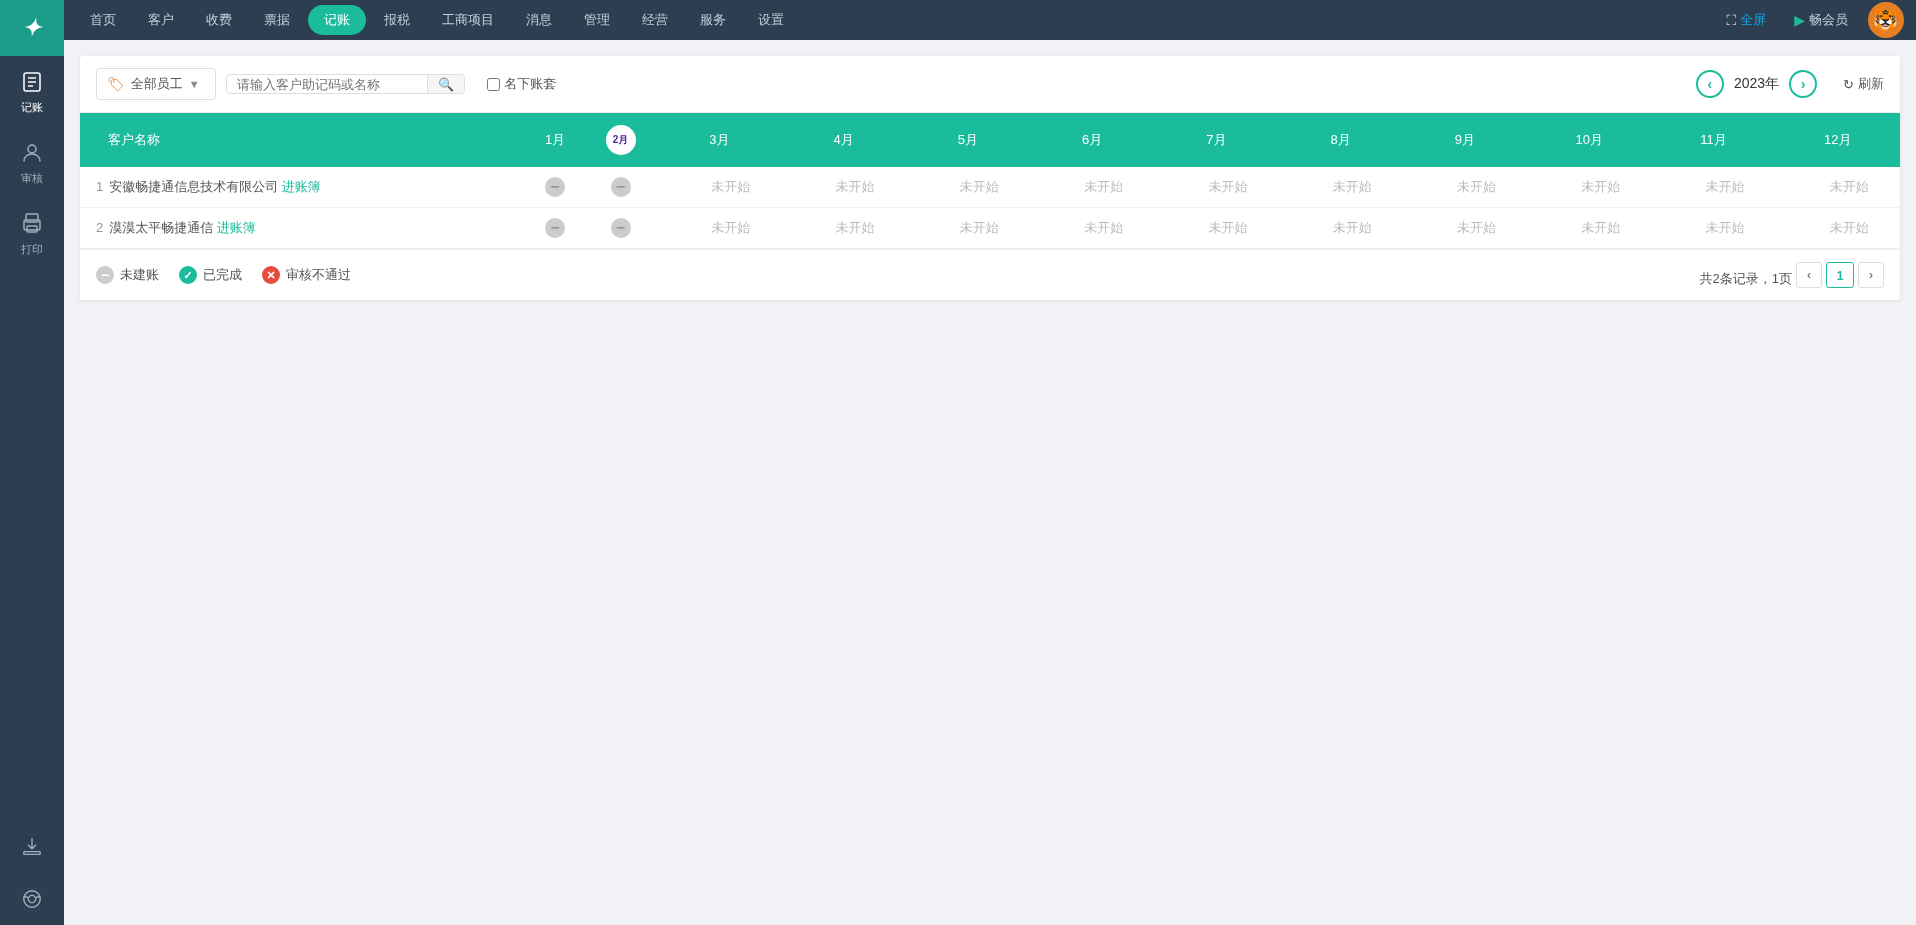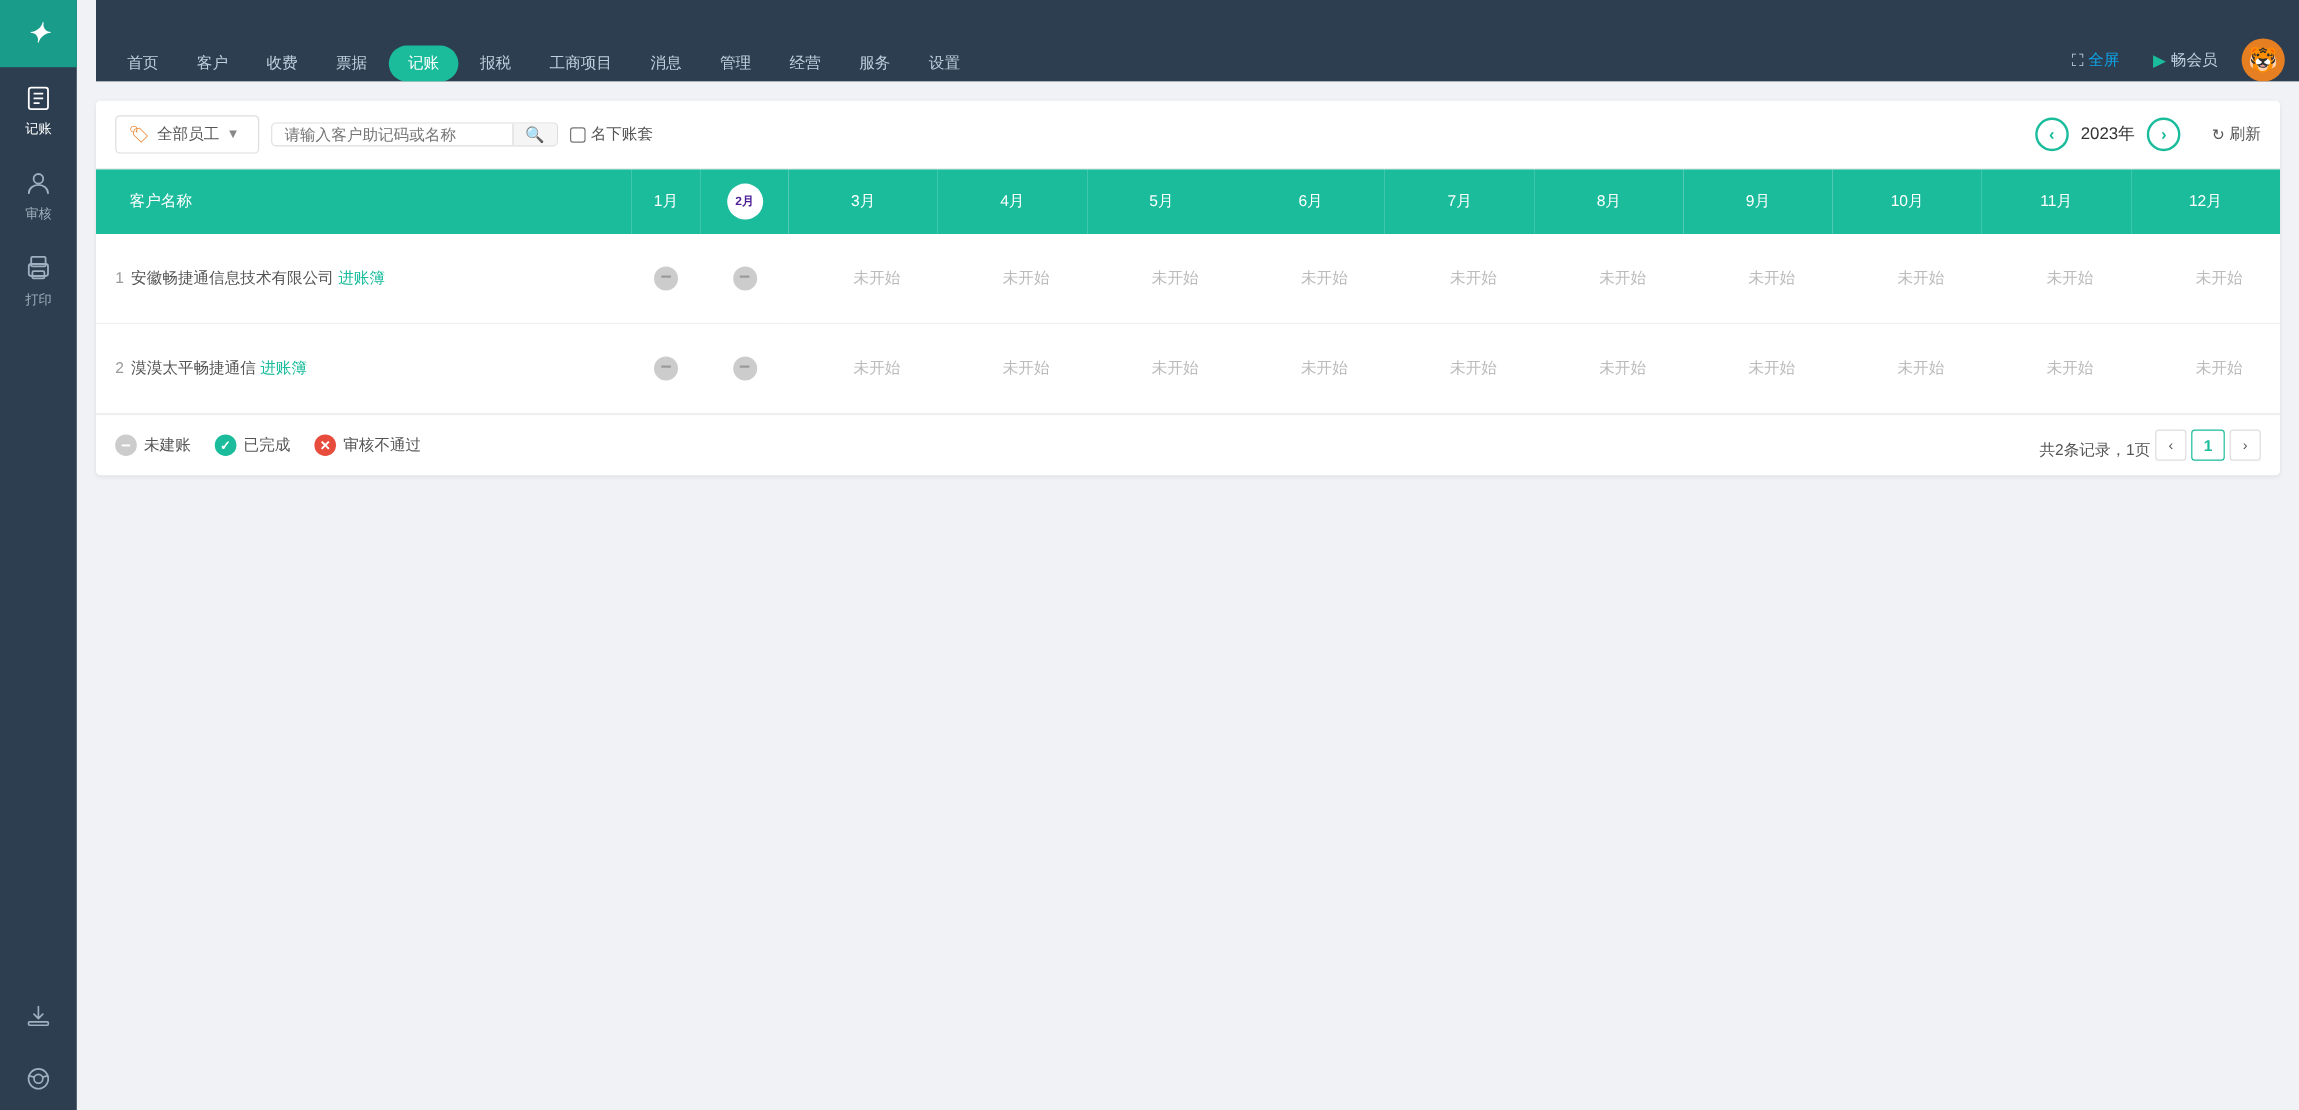--- a/index.html
+++ b/index.html
@@ -53,28 +53,27 @@
     }
 
     
     .main-content {
       flex: 1;
       display: flex;
       flex-direction: column;
       overflow: hidden;
     }
     .topnav {
-      height: 68px;
+      height: 40px;
       background: #2d3e50;
       display: flex;
-      align-items: flex-end;
+      align-items: center;
       padding: 0 12px;
       gap: 4px;
       flex-shrink: 0;
-      margin-left: 16px;
     }
     .nav-item {
       color: #c0d0e0;
       padding: 6px 14px;
       cursor: pointer;
       border-radius: 4px;
       font-size: 13px;
       white-space: nowrap;
     }
     .nav-item.active { background: #1abc9c; color: white; border-radius: 20px; padding: 6px 16px; }
@@ -170,20 +169,21 @@
       align-items: center;
       color: #555;
     }
     .checkbox-label {
       display: flex;
       align-items: center;
       gap: 4px;
       cursor: pointer;
       font-size: 13px;
       color: #555;
+      margin-left: 12px;
     }
     .year-nav {
       display: flex;
       align-items: center;
       gap: 10px;
       margin-left: auto;
       font-size: 14px;
       color: #333;
     }
     .year-btn {
@@ -244,21 +244,21 @@
       align-items: center;
       justify-content: center;
       font-weight: bold;
       font-size: 10px;
     }
 
     tbody tr {
       border-bottom: 1px solid #f0f0f0;
     }
     td {
-      padding: 27px 8px;
+      padding: 10px 8px;
       text-align: center;
       font-size: 13px;
       color: #555;
     }
     td:first-child {
       text-align: left;
       padding-left: 16px;
     }
     .row-num {
       color: #999;

